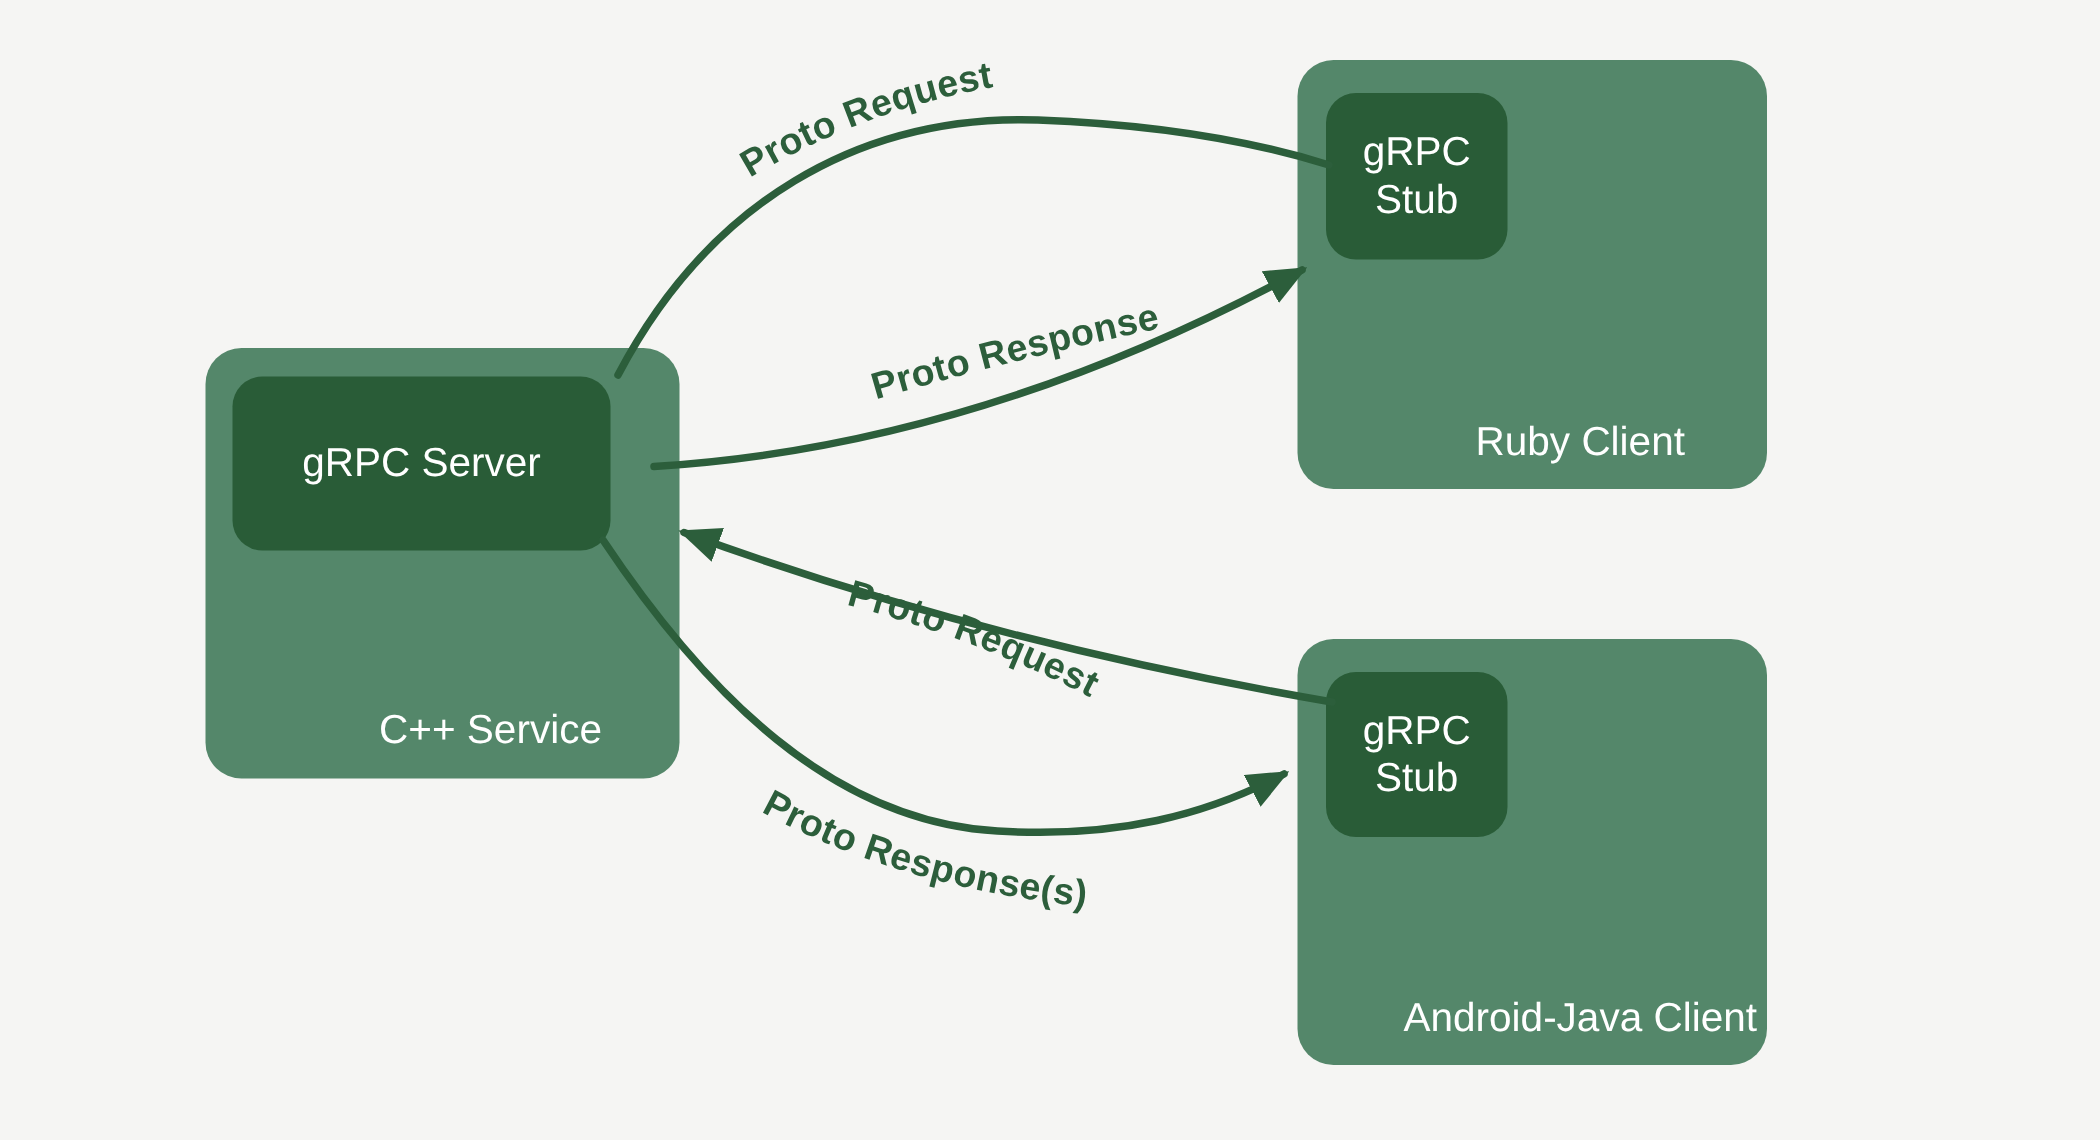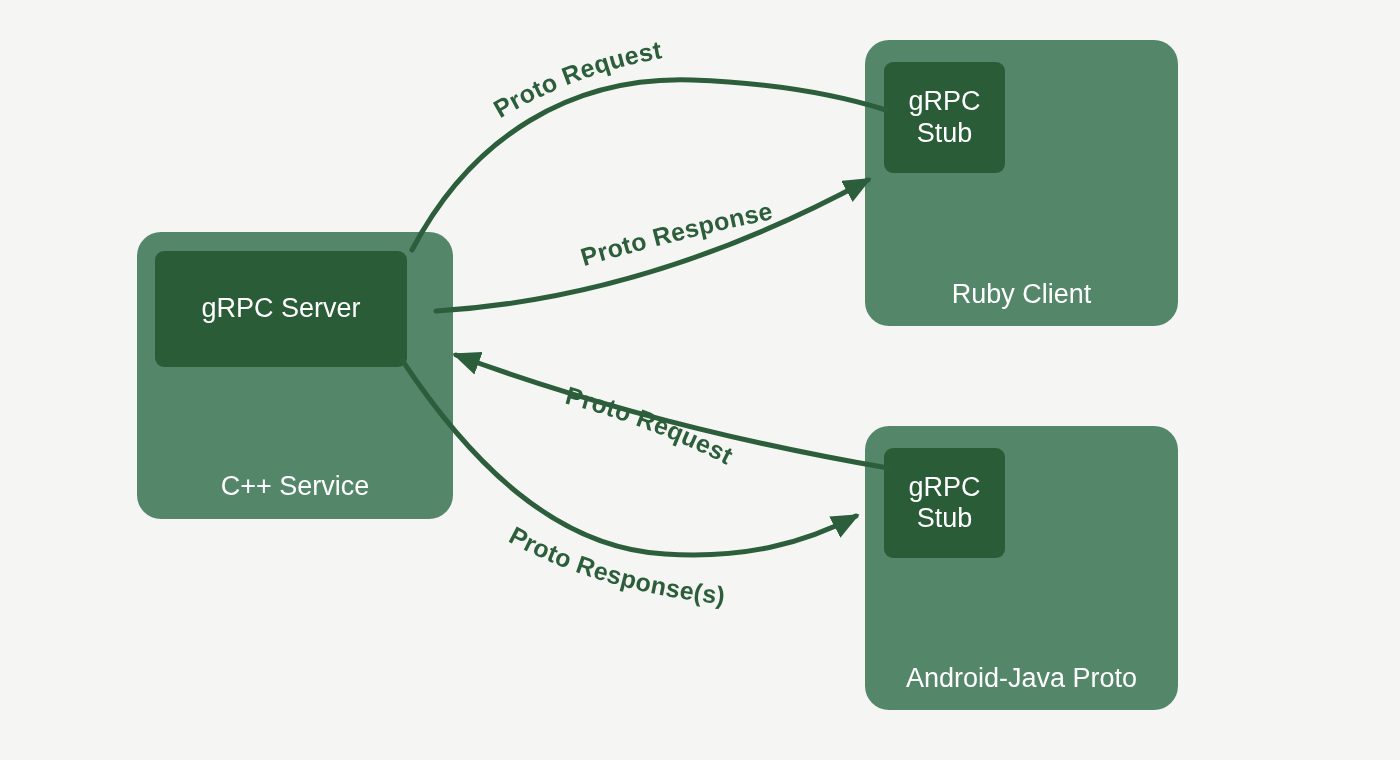--- a/index.html
+++ b/index.html
@@ -3,27 +3,27 @@
 <meta charset="utf-8">
 <style>
   html,body{margin:0;padding:0;}
   .stage{
     position:relative;width:1400px;height:760px;overflow:hidden;
     background:var(--background,#F5F5F3);
     font-family:"Liberation Sans",sans-serif;
   }
   .node-outer{position:absolute;border-radius:24px;background:var(--node_fill,#54876A);z-index:1;}
   .node-inner{
-    position:absolute;border-radius:9px;background:var(--node_inner_fill,#295C37);z-index:2;
+    position:absolute;border-radius:20px;background:var(--node_inner_fill,#295C37);z-index:2;
     display:flex;align-items:center;justify-content:center;text-align:center;
     color:var(--text_light,#FFF);font-size:27px;font-weight:500;line-height:1.15;padding:0 8px;box-sizing:border-box;
   }
   .container-label{
     position:absolute;z-index:2;display:flex;align-items:center;justify-content:center;
-    color:var(--text_light,#FFF);font-size:27px;font-weight:500;white-space:nowrap;
+    color:var(--text_light,#FFF);font-size:27px;font-weight:500;white-space:nowrap;margin-left:32px;
   }
   .overlay{position:absolute;left:0;top:0;z-index:5;pointer-events:none;}
   .connector{fill:none;stroke:var(--connector,#2C5E3B);stroke-width:5;stroke-linecap:round;}
   .guide{fill:none;stroke:none;}
   .curve-label{
     fill:var(--connector,#2C5E3B);font-size:25px;font-weight:600;letter-spacing:.3px;
     font-family:"Liberation Sans",sans-serif;
   }
   #arrowhead path{fill:var(--connector,#2C5E3B);}
 </style>
@@ -38,21 +38,21 @@
     <span>gRPC Server</span>
   </div>
 
   <div class="node-outer" style="left:865px;top:40px;width:313px;height:286px;"></div>
   <div class="container-label" style="left:865px;top:270px;width:313px;height:48px;">Ruby Client</div>
   <div class="node-inner" style="left:884px;top:62px;width:121px;height:111px;">
     <span>gRPC Stub</span>
   </div>
 
   <div class="node-outer" style="left:865px;top:426px;width:313px;height:284px;"></div>
-  <div class="container-label" style="left:865px;top:654px;width:313px;height:48px;">Android-Java Proto</div>
+  <div class="container-label" style="left:865px;top:654px;width:313px;height:48px;">Android-Java Client</div>
   <div class="node-inner" style="left:884px;top:448px;width:121px;height:110px;">
     <span>gRPC Stub</span>
   </div>
 
   <svg class="overlay" width="1400" height="760" viewBox="0 0 1400 760">
     <defs>
       <marker id="arrowhead" viewBox="0 0 14 12" refX="12" refY="6" markerWidth="28" markerHeight="24" orient="auto" markerUnits="userSpaceOnUse">
         <path d="M0 0 L14 6 L0 12 Z"></path>
       </marker>
 

